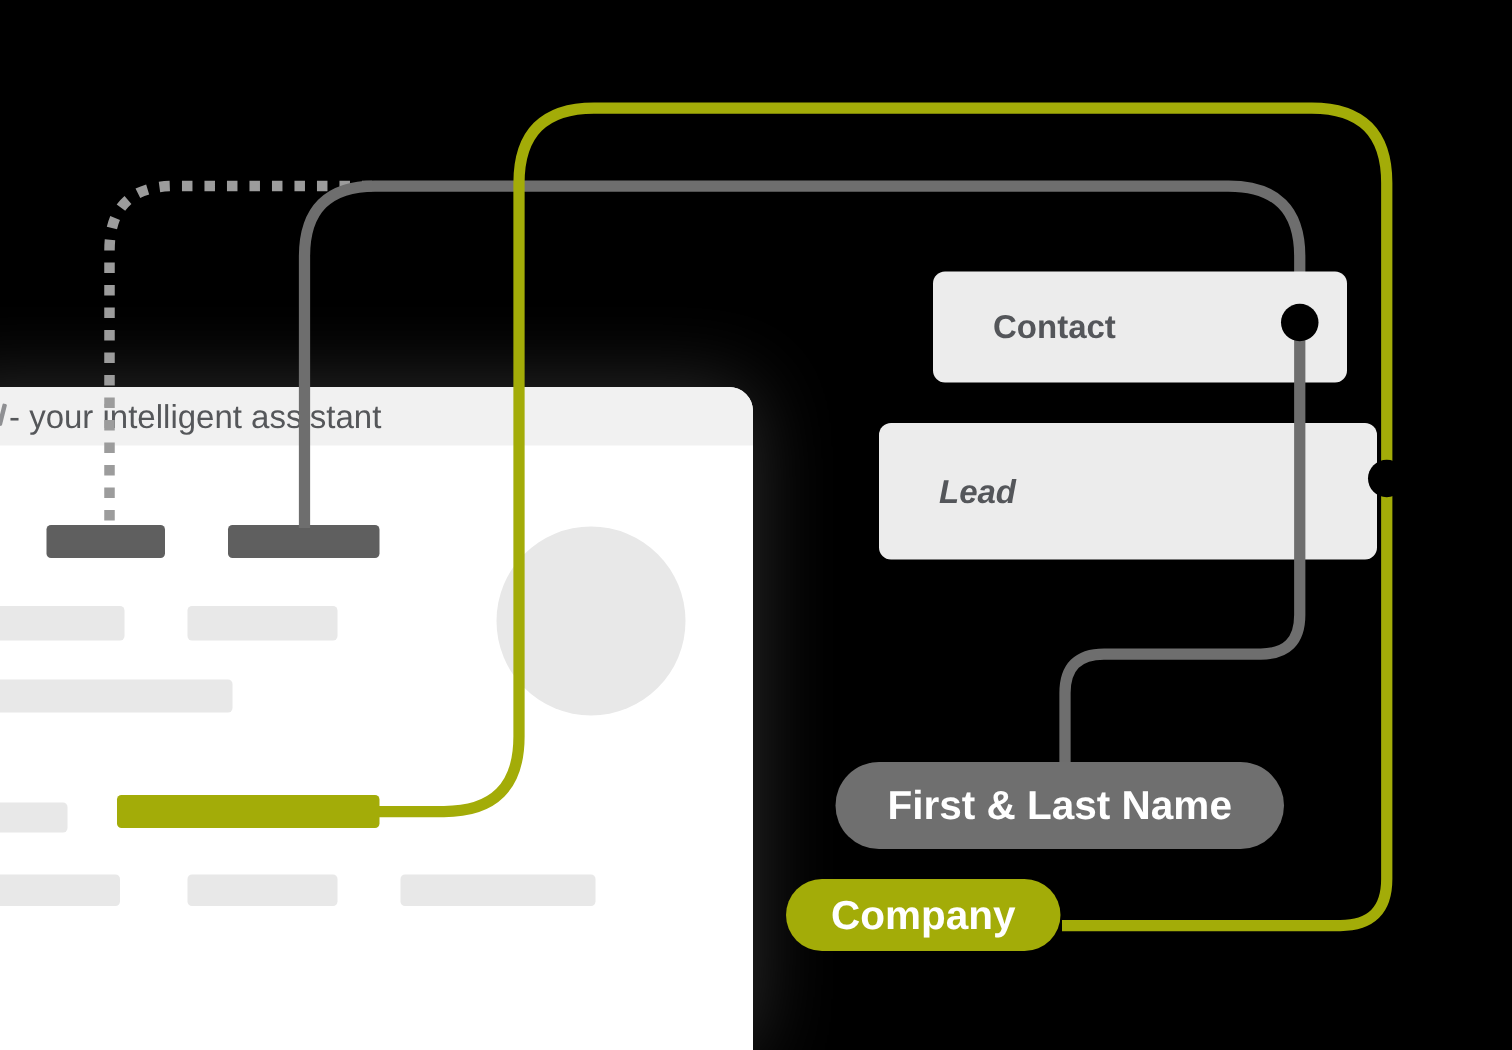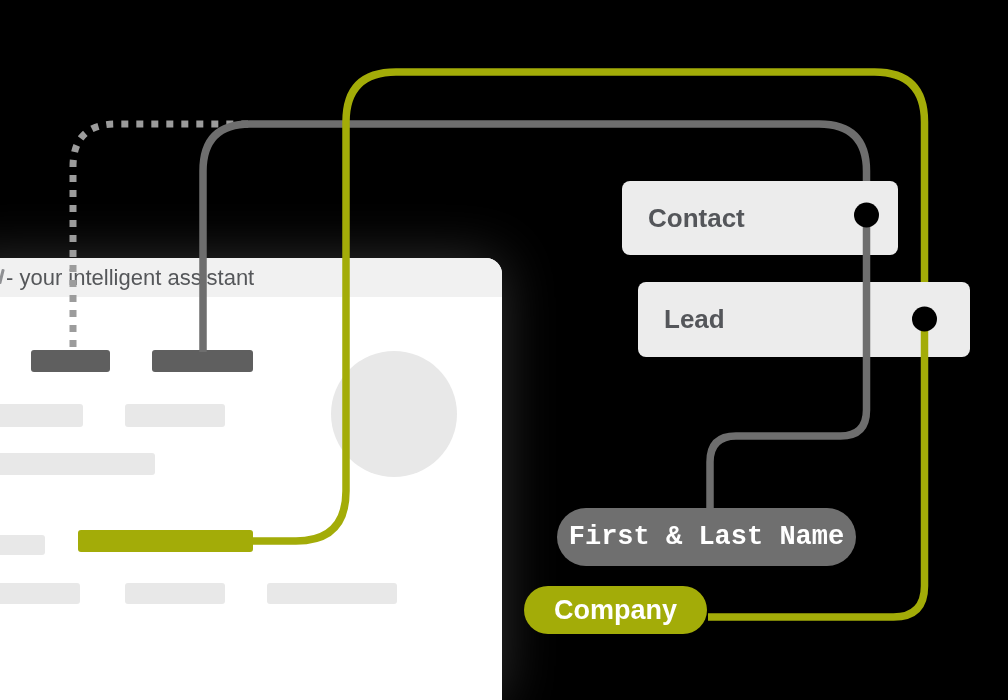--- a/index.html
+++ b/index.html
@@ -72,34 +72,34 @@
   svg.lines.upper{z-index:2;}
   svg.lines.lower{z-index:4;}
   .stroke-gray{fill:none;stroke:var(--line-gray);stroke-width:7.5;}
   .stroke-dotted{fill:none;stroke:var(--dotted-gray);stroke-width:7;stroke-dasharray:7 8;}
   .stroke-olive{fill:none;stroke:var(--accent-olive);stroke-width:7.5;}
   .port{fill:var(--background);}
 
   
   .field-box{
     position:absolute;background:var(--box-bg);border-radius:8px;
-    display:flex;align-items:center;padding-left:26px;
-    font-size:26px;font-weight:bold;color:var(--box-text);
+    display:flex;align-items:center;padding-left:40px;
+    font-size:22px;font-weight:bold;color:var(--box-text);
     z-index:3;
   }
   .field-box.contact{left:622px;top:181px;width:276px;height:74px;}
-  .field-box.lead{left:638px;top:282px;width:332px;height:75px;}
+  .field-box.lead{left:586px;top:282px;width:332px;height:91px;font-style:italic;}
 
   
   .pill{
     position:absolute;display:flex;align-items:center;justify-content:center;
     font-size:27px;font-weight:bold;color:var(--pill-text);
     z-index:5;white-space:nowrap;
   }
-  .pill.fln{left:557px;top:508px;width:299px;height:58px;border-radius:29px;background:var(--pill-gray);font-family:Liberation Mono, monospace;}
+  .pill.fln{left:557px;top:508px;width:299px;height:58px;border-radius:29px;background:var(--pill-gray);}
   .pill.company{left:524px;top:586px;width:183px;height:48px;border-radius:30px;background:var(--accent-olive);}
 </style>
 </head>
 <body>
 
 <div class="stage">
 
   <div class="card">
     <div class="card-header">
       <span class="clipped-letter"></span>

